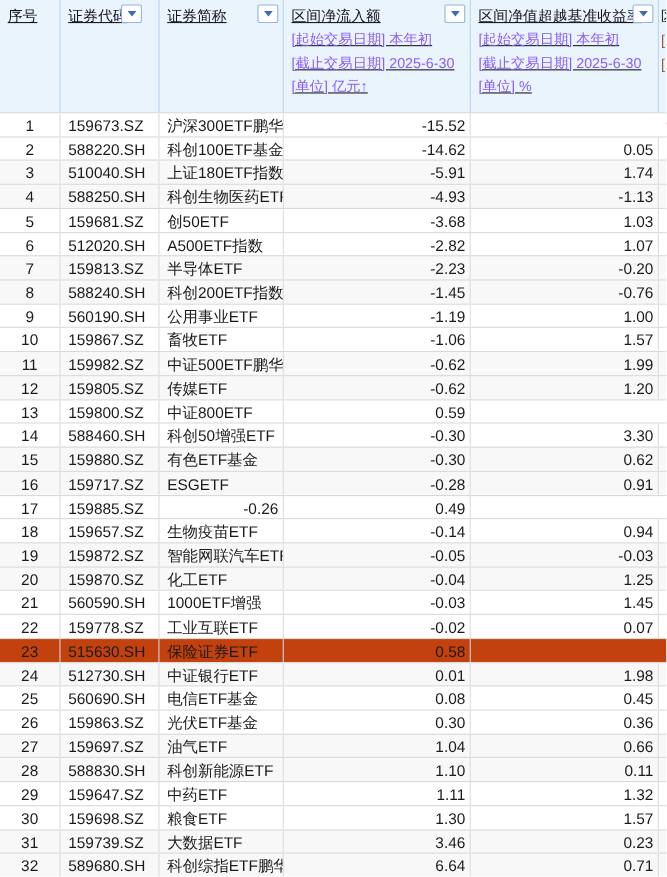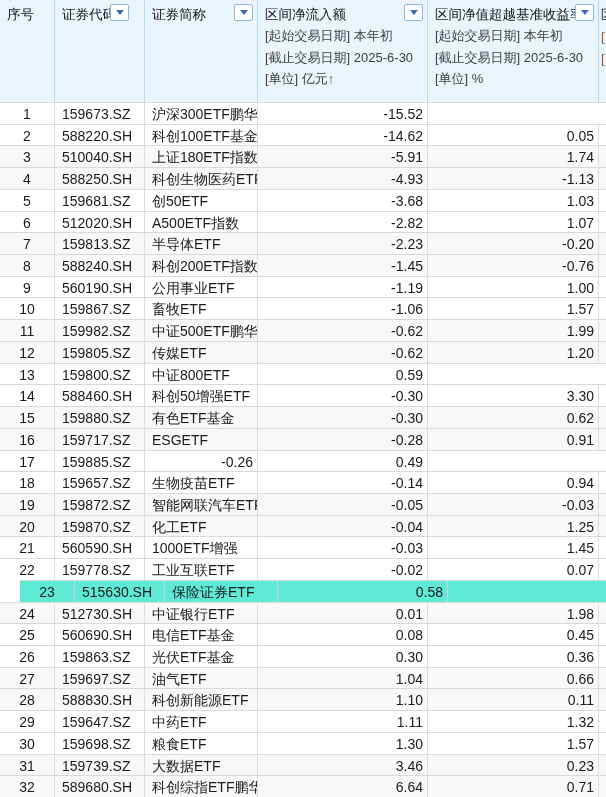--- a/index.html
+++ b/index.html
@@ -4,29 +4,29 @@
 <style>
   html,body{margin:0;padding:0;background:#fff;}
   *{box-sizing:border-box;}
   .app{
     position:relative;width:606px;height:797px;overflow:hidden;background:#fff;
     font-family:"Liberation Sans","DejaVu Sans",sans-serif;color:#1b1b24;
   }
   
   .header{
     display:grid;grid-template-columns:55px 90px 113px 170px 171px 7px;
-    height:113px;background:#eaf4fd;border-bottom:2px solid #ef4444;
+    height:113px;background:#eaf4fd;border-bottom:2px solid #ef4444;text-decoration:underline;
   }
   .hcell{
     position:relative;border-right:1px solid #b9d6ef;
     padding:4px 0 0 7px;overflow:hidden;white-space:nowrap;
   }
   .hcell:last-child{border-right:none;}
   .htitle{font-size:13.5px;line-height:21px;color:#14141e;}
-  .hmeta{font-size:13px;line-height:21.5px;color:#404040;}
+  .hmeta{font-size:13px;line-height:21.5px;color:#8b5cf6;}
   .fbtn{
     position:absolute;top:4px;width:19px;height:17px;background:#ffffff;
     border:1px solid #8fb6dc;border-radius:2px;
     display:flex;align-items:center;justify-content:center;cursor:pointer;
   }
   .fbtn .tri{
     width:0;height:0;border-left:4px solid transparent;border-right:4px solid transparent;
     border-top:5px solid #3a6cb4;
   }
   .fbtn-r15{right:15px;} .fbtn-r4{right:4px;}
@@ -39,21 +39,21 @@
     display:grid;grid-template-columns:55px 90px 113px 170px 171px 7px;height:7px;background:#fff;
   }
   .gap > div{border-right:1px solid #dcdcdc;}
   .gap > div:last-child{border-right:none;}
   .tbody{position:absolute;left:0;top:102px;right:0;bottom:0;display:flex;flex-direction:column;}
   .row{
     display:grid;grid-template-columns:55px 90px 113px 170px 171px 7px;
     flex:1 1 0;min-height:0;border-top:1px solid #d9d9d9;background:#fff;cursor:default;
   }
   .row.band{background:#f8f8f8;}
-  .row.sel{background:#5eead4;margin-left:20px;}
+  .row.sel{background:#c2410c;}
   .cell{
     border-right:1px solid #dcdcdc;font-size:14px;line-height:20px;
     padding-top:1px;overflow:hidden;white-space:nowrap;color:#1a1a1a;
   }
   .row.sel .cell{border-right-color:#c8d3ef;}
   .cell:last-child{border-right:none;}
   .c-seq{text-align:center;}
   .c-code,.c-name{padding-left:7px;}
   .c-num{text-align:right;padding-right:4px;}
 </style>

